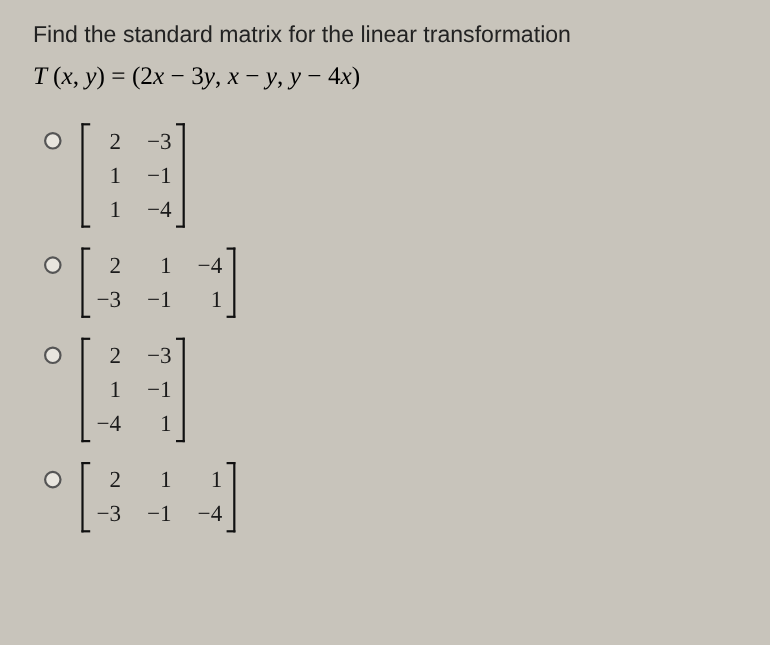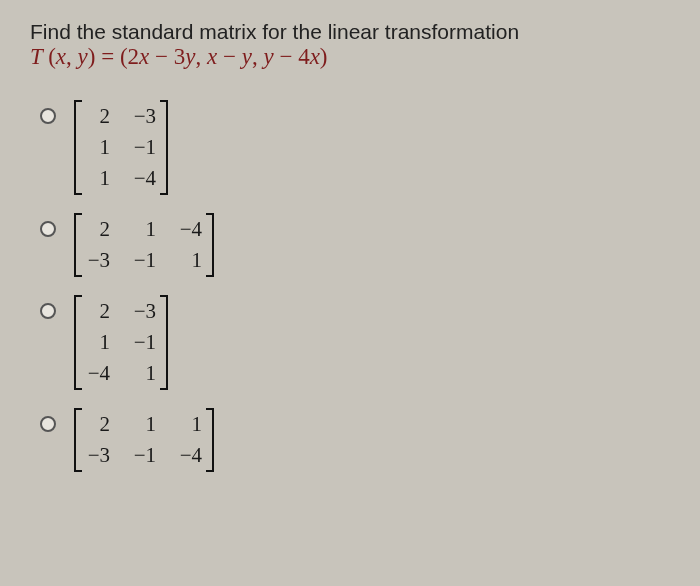--- a/index.html
+++ b/index.html
@@ -6,29 +6,30 @@
     body {
       width: 700px;
       height: 586px;
       background: #c8c4bb;
       font-family: Georgia, 'Times New Roman', serif;
       color: #1a1a1a;
       padding: 20px 30px;
     }
     .question-text {
       font-size: 21px;
+      margin-bottom: 12px;
       font-family: -apple-system, Helvetica, Arial, sans-serif;
       color: #222;
     }
     .equation {
       font-size: 23px;
       font-family: 'Times New Roman', serif;
       font-style: italic;
       margin-bottom: 30px;
-      color: #7f1d1d;
+      color: #000000;
     }
     .equation .paren { font-style: normal; }
     .equation .num { font-style: normal; }
     .options {
       display: flex;
       flex-direction: column;
       gap: 18px;
       padding-left: 10px;
     }
     .option {

